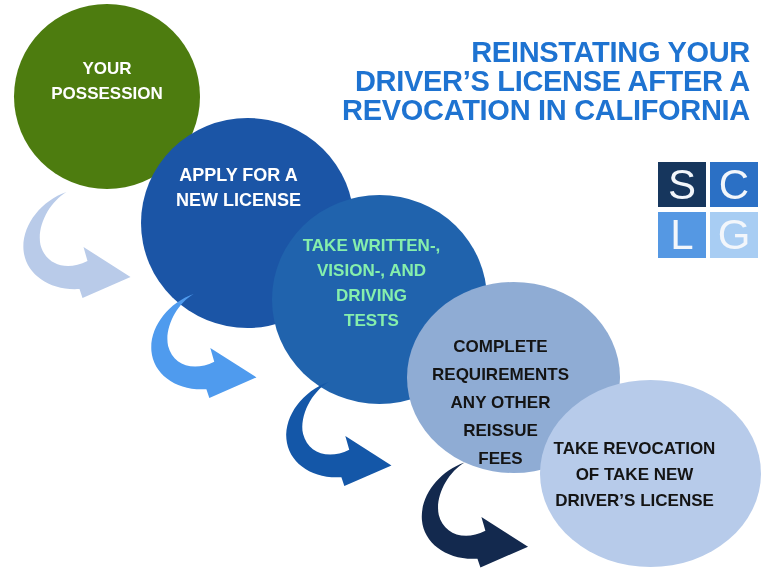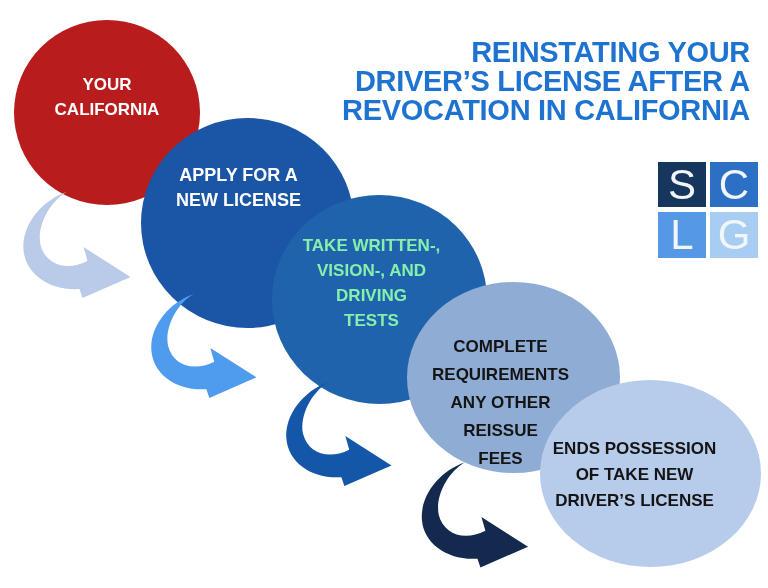--- a/index.html
+++ b/index.html
@@ -41,21 +41,21 @@
   
   .circle{
     position:absolute;border-radius:50%;
     display:flex;align-items:center;justify-content:center;
   }
   .circle-text{
     text-align:center;font-weight:700;
     font-size:17px;line-height:25px;
   }
   .circle-text span{display:block;}
-  .c1{left:14px;top:20px;width:186px;height:185px;background:#b91c1c;}
+  .c1{left:14px;top:4px;width:186px;height:185px;background:#4d7c0f;}
   .c1 .circle-text{color:#FFFFFF;transform:translate(0,-16px);}
   .c2{left:141px;top:118px;width:213px;height:210px;background:#1B55A6;}
   .c2 .circle-text{color:#FFFFFF;transform:translate(-9px,-35px);font-size:18px;}
   .c3{left:272px;top:195px;width:215px;height:209px;background:#2063AD;}
   .c3 .circle-text{color:#86efac;transform:translate(-8px,-17px);}
   .c4{left:407px;top:282px;width:213px;height:191px;background:#8FACD4;}
   .c4 .circle-text{color:#141414;transform:translate(-13px,5px);line-height:28px;margin-top:40px;}
   .c5{left:540px;top:380px;width:221px;height:187px;background:#B7CBEA;}
   .c5 .circle-text{color:#141414;transform:translate(-16px,1px);line-height:26px;}
   
@@ -79,21 +79,21 @@
   <div class="logo">
     <div class="logo-sq sq-s">S</div>
     <div class="logo-sq sq-c">C</div>
     <div class="logo-sq sq-l">L</div>
     <div class="logo-sq sq-g">G</div>
   </div>
 
   <div class="circle c1">
     <div class="circle-text">
       <span>YOUR</span>
-      <span>CALIFORNIA</span>
+      <span>POSSESSION</span>
     </div>
   </div>
 
   <div class="circle c2">
     <div class="circle-text">
       <span>APPLY FOR A</span>
       <span>NEW LICENSE</span>
     </div>
   </div>
 
@@ -111,21 +111,21 @@
       <span>COMPLETE</span>
       <span>REQUIREMENTS</span>
       <span>ANY OTHER</span>
       <span>REISSUE</span>
       <span>FEES</span>
     </div>
   </div>
 
   <div class="circle c5">
     <div class="circle-text">
-      <span>ENDS POSSESSION</span>
+      <span>TAKE REVOCATION</span>
       <span>OF TAKE NEW</span>
       <span>DRIVER’S LICENSE</span>
     </div>
   </div>
 
   <svg class="arrow a1" viewBox="0 0 120 110" aria-hidden="true">
     <path d="M 53 2 C 27 11, 8 36, 10 60 C 12 84, 36 101, 66 99 L 69 108 L 117 87 L 70 57 L 74 71 C 52 82, 32 74, 27 55 C 23 36, 36 12, 53 2 Z" fill="#B9CBE9"></path>
   </svg>
   <svg class="arrow a2" viewBox="0 0 120 110" aria-hidden="true">
     <path d="M 53 2 C 27 11, 8 36, 10 60 C 12 84, 36 101, 66 99 L 69 108 L 117 87 L 70 57 L 74 71 C 52 82, 32 74, 27 55 C 23 36, 36 12, 53 2 Z" fill="#4F9BEE"></path>

